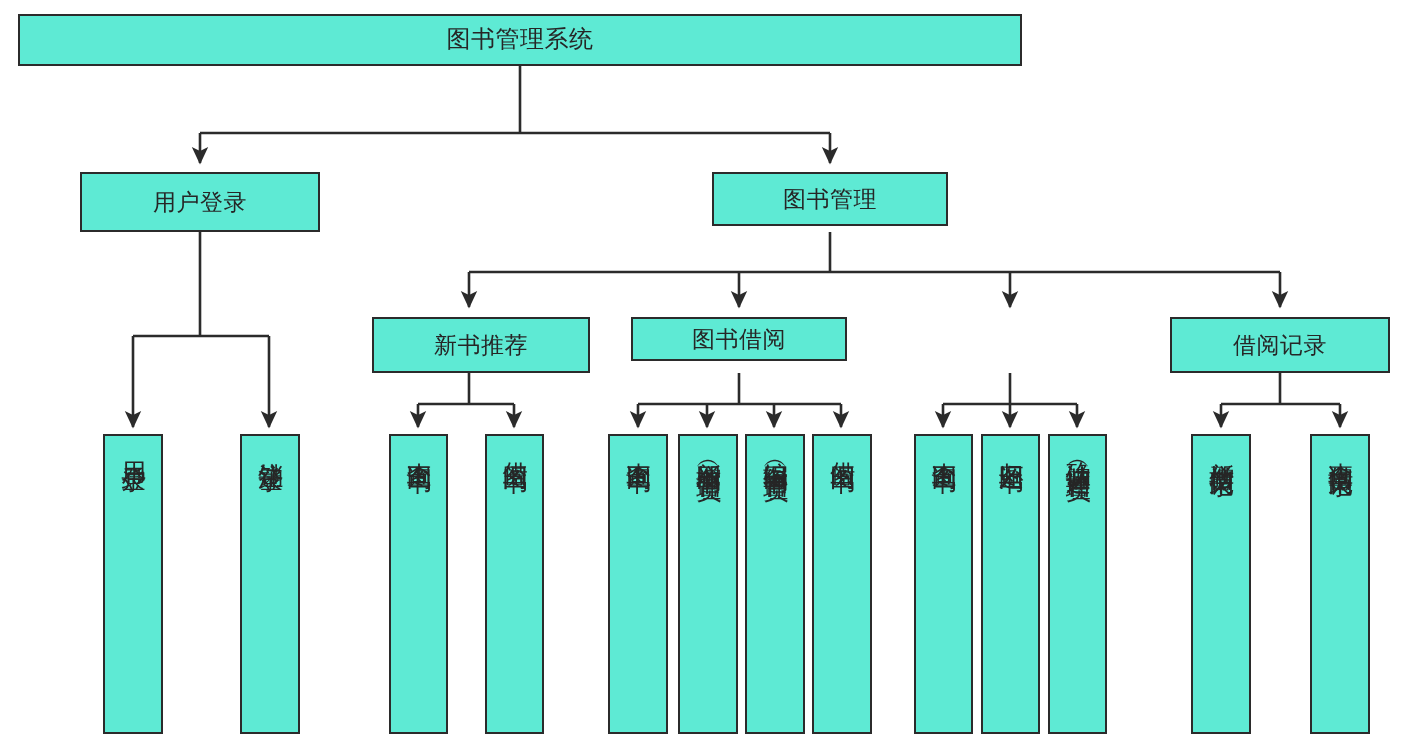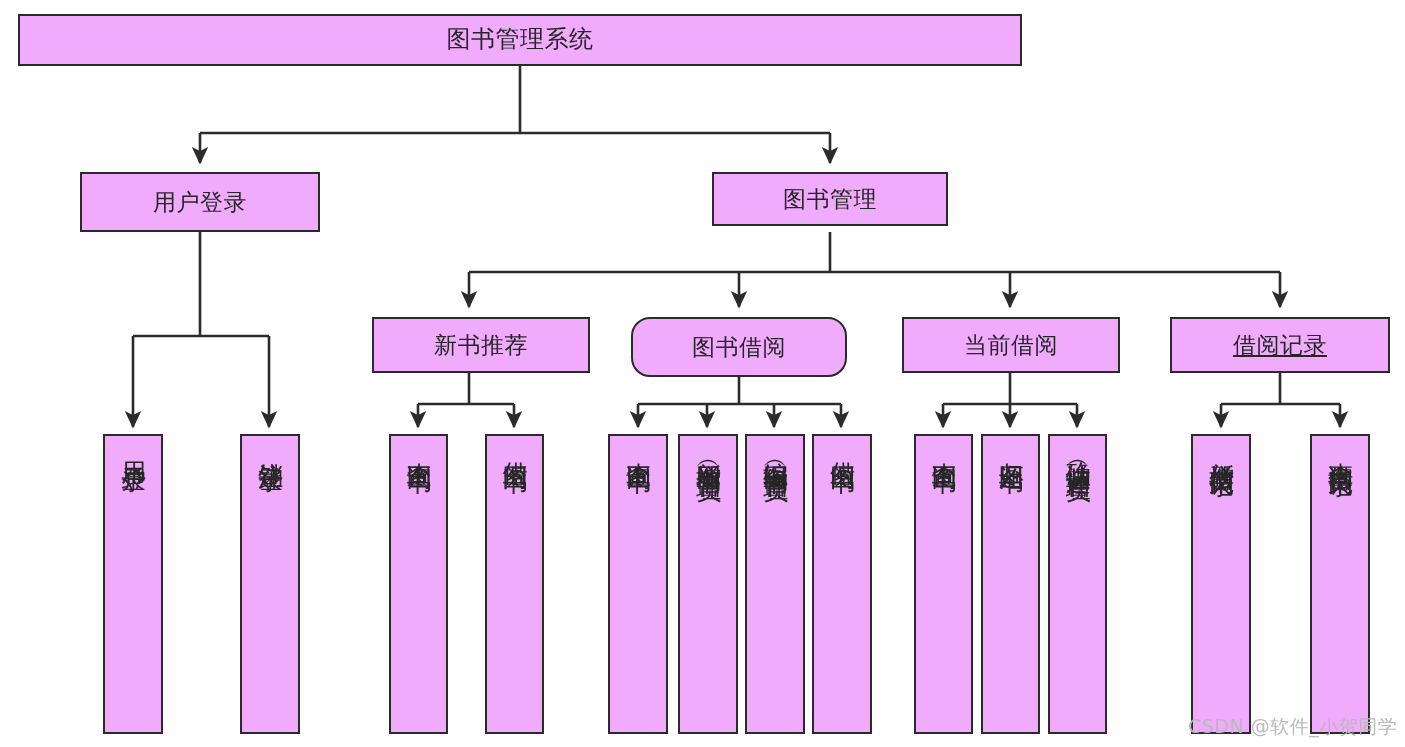--- a/index.html
+++ b/index.html
@@ -22,21 +22,21 @@
     position: absolute;
     left: 0;
     top: 0;
     width: 1405px;
     height: 747px;
     pointer-events: none;
   }
   .node {
     position: absolute;
     box-sizing: border-box;
-    background: #f0abfc;
+    background: #5eead4;
     border: 2.5px solid #2b2b2b;
     display: flex;
     align-items: center;
     justify-content: center;
     color: #262626;
   }
   .node .label {
     display: block;
     text-align: center;
     line-height: 1.14;
@@ -139,29 +139,26 @@
   </div>
 
   <div class="node horiz" style="left:712px; top:172px; width:236px; height:54px;">
     <span class="label">图书管理</span>
   </div>
 
   <div class="node horiz" style="left:372px; top:317px; width:218px; height:56px;">
     <span class="label">新书推荐</span>
   </div>
 
-  <div class="node horiz" style="left:631px; top:317px; width:216px; height:60px;border-radius:19px;">
+  <div class="node horiz" style="left:631px; top:317px; width:216px; height:44px;">
     <span class="label">图书借阅</span>
   </div>
 
-  <div class="node horiz" style="left:902px; top:317px; width:218px; height:56px;">
-    <span class="label">当前借阅</span>
-  </div>
-
-  <div class="node horiz" style="left:1170px; top:317px; width:220px; height:56px;text-decoration:underline;">
+
+  <div class="node horiz" style="left:1170px; top:317px; width:220px; height:56px;">
     <span class="label">借阅记录</span>
   </div>
 
   <div class="node vert" style="left:103px; top:434px; width:60px; height:300px;">
     <span class="label">用户登录</span>
   </div>
 
   <div class="node vert" style="left:240px; top:434px; width:60px; height:300px;">
     <span class="label">注销登录</span>
   </div>
@@ -203,15 +200,14 @@
   </div>
 
   <div class="node vert" style="left:1191px; top:434px; width:60px; height:300px;">
     <span class="label">新增借阅记录</span>
   </div>
 
   <div class="node vert" style="left:1310px; top:434px; width:60px; height:300px;">
     <span class="label">查询借阅记录</span>
   </div>
 
-  <div class="watermark">CSDN @软件_小贺同学</div>
 
 </div>
 
 </body></html>

